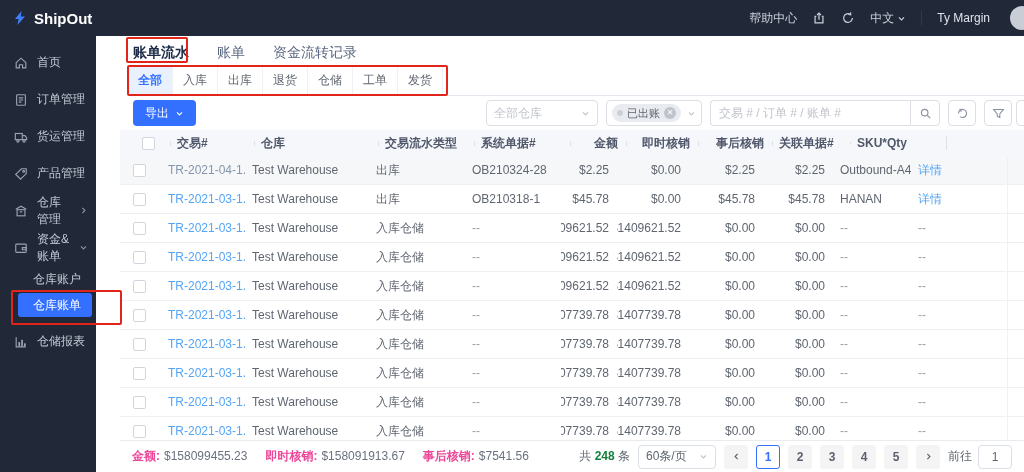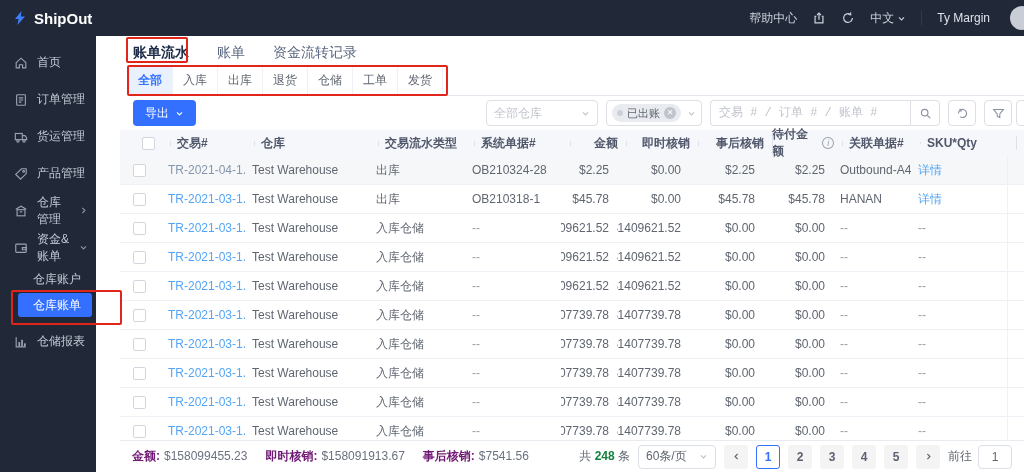--- a/index.html
+++ b/index.html
@@ -50,21 +50,21 @@
   .sel-warehouse{width:112px;}
   .sel-status{width:96px;padding:12px 5px;}
   .select .caret{margin-left:auto;color:#c0c4cc;display:flex;}
   .tag{background:#e9ebf0;border-radius:10px;height:18px;display:flex;align-items:center;gap:4px;
     padding:0 5px;font-size:11px;color:#5f6670;}
   .tag .dot{width:6px;height:6px;border-radius:50%;background:#ccd0d8;}
   .tag-close{width:12px;height:12px;border-radius:50%;background:#bfc4cc;color:#fff;font-size:8px;
     line-height:12px;text-align:center;cursor:pointer;}
   .search-group{display:flex;height:26px;margin-left:8px;}
   .search-group input{width:200px;height:26px;border:1px solid #dcdfe6;border-right:none;
-    border-radius:4px 0 0 4px;padding:0 8px;font-size:12px;color:#606266;outline:none;font-family:Liberation Mono, monospace;}
+    border-radius:4px 0 0 4px;padding:0 8px;font-size:12px;color:#606266;outline:none;}
   .search-group input::placeholder{color:#c0c4cc;}
   .search-btn{width:30px;height:26px;border:1px solid #dcdfe6;border-radius:0 4px 4px 0;background:#fff;
     display:flex;align-items:center;justify-content:center;color:#8a919f;cursor:pointer;}
   .icon-btn{width:28px;height:26px;border:1px solid #dcdfe6;border-radius:4px;background:#fff;
     display:flex;align-items:center;justify-content:center;color:#8a919f;margin-left:8px;cursor:pointer;}
   .icon-btn.partial{position:absolute;right:-20px;top:4px;margin:0;}
 
   
   .thead{display:flex;align-items:center;height:26px;background:#f5f7fa;padding-left:22px;
     font-size:12px;color:#51586b;font-weight:bold;}
@@ -92,21 +92,21 @@
   .trow.muted .c-txn .cell-link{color:#8496ad;}
   .dim{color:#99a0ab;}
   .checkbox{width:13px;height:13px;border:1px solid #d0d5de;border-radius:2px;background:#fff;cursor:pointer;}
   .info-ic{width:12px;height:12px;border:1px solid #9aa1ad;border-radius:50%;color:#9aa1ad;
     font-size:9px;line-height:11px;text-align:center;font-weight:normal;font-style:italic;}
 
   
   .tfoot{position:absolute;left:0;right:0;bottom:0;height:32px;background:#fff;border-top:1px solid #e8ebf0;
     display:flex;align-items:center;padding:0 12px;font-size:12px;z-index:4;}
   .sum{display:flex;align-items:center;gap:18px;}
-  .sum .pair b{color:#701a75;font-weight:bold;}
+  .sum .pair b{color:#ec4899;font-weight:bold;}
   .sum .pair span{color:#6a7280;margin-left:4px;}
   .pager{margin-left:auto;display:flex;align-items:center;gap:8px;color:#5f6670;}
   .total b{color:#15803d;margin-top:36px;}
   .size-sel{width:78px;height:24px;border:1px solid #dcdfe6;border-radius:4px;display:flex;
     align-items:center;padding:0 7px;color:#5f6670;cursor:pointer;}
   .size-sel .caret{margin-left:auto;color:#c0c4cc;display:flex;}
   .pg{min-width:24px;height:24px;border-radius:3px;background:#f4f4f5;color:#5a6170;font-weight:bold;
     display:flex;align-items:center;justify-content:center;cursor:pointer;border:1px solid transparent;}
   .pg.active{background:#fff;border:1px solid #3370ff;color:#3370ff;}
   .goto{display:flex;align-items:center;gap:6px;}
@@ -337,24 +337,20 @@
       </div>
     <div class="th c-amount">
         <span>金额</span>
       </div>
     <div class="th c-instant">
         <span>即时核销</span>
       </div>
     <div class="th c-after">
         <span>事后核销</span>
       </div>
-    <div class="th c-unpaid">
-        <span>待付金额</span>
-        <span class="info-ic">i</span>
-      </div>
     <div class="th c-related">
         <span>关联单据#</span>
       </div>
     <div class="th c-sku">
         <span>SKU*Qty</span>
       </div>
     <div class="th c-extra"></div>
   </div>
 
   <div>

